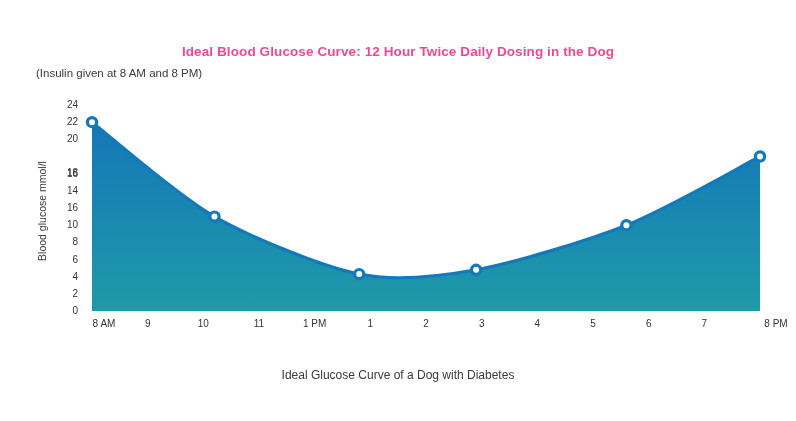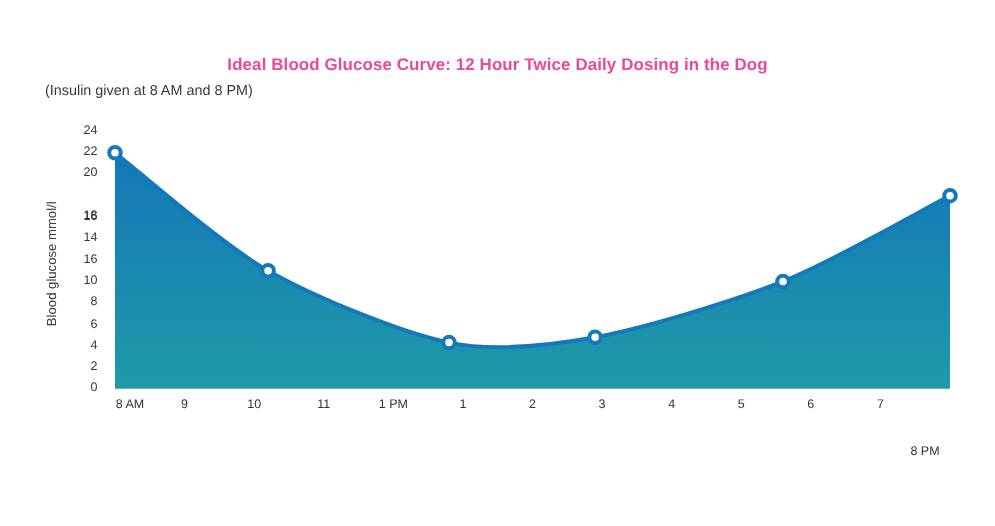--- a/index.html
+++ b/index.html
@@ -106,16 +106,17 @@
       <div class="x-tick" style="left: 203.333px;">10</div>
       <div class="x-tick" style="left: 259px;">11</div>
       <div class="x-tick" style="left: 314.667px;">1 PM</div>
       <div class="x-tick" style="left: 370.333px;">1</div>
       <div class="x-tick" style="left: 426px;">2</div>
       <div class="x-tick" style="left: 481.667px;">3</div>
       <div class="x-tick" style="left: 537.333px;">4</div>
       <div class="x-tick" style="left: 593px;">5</div>
       <div class="x-tick" style="left: 648.667px;">6</div>
       <div class="x-tick" style="left: 704.333px;">7</div>
-      <div class="x-tick" style="left: 740px; margin-top: 38px;">8 PM</div>
+      <div class="x-tick" style="left: 776px;">8 PM</div>
     </div>
 
+<div class="chart-caption">Ideal Glucose Curve of a Dog with Diabetes</div>
   </div>
 
 </body></html>

